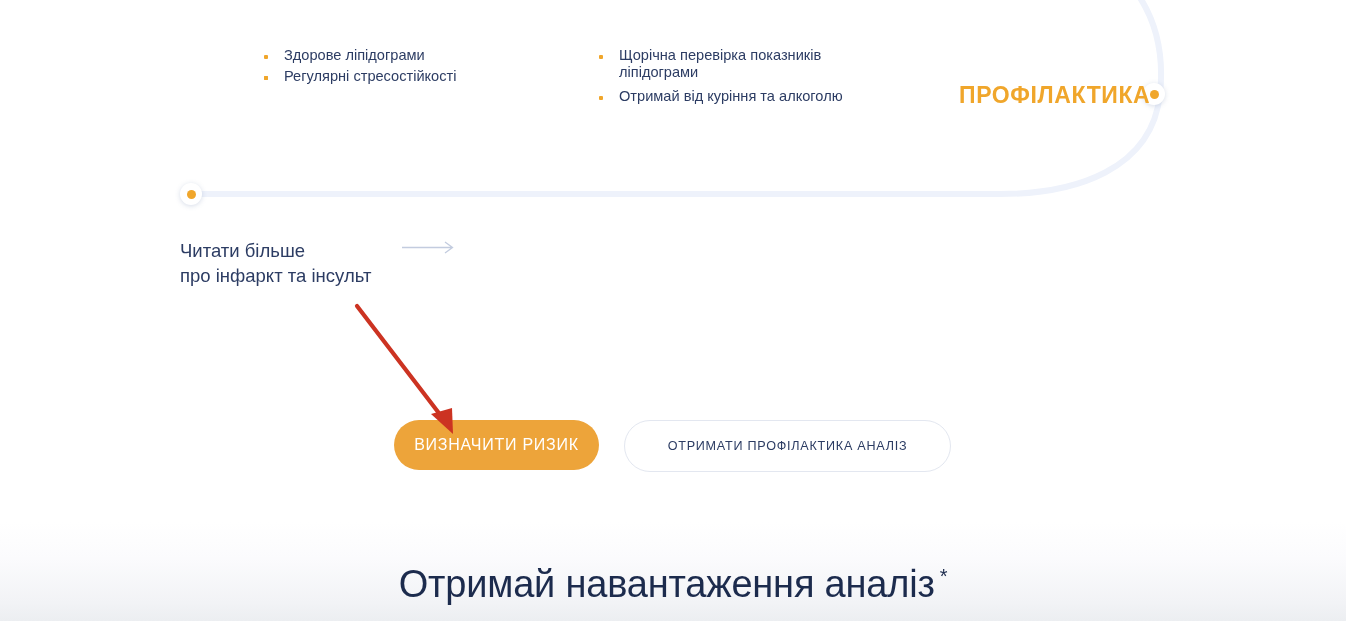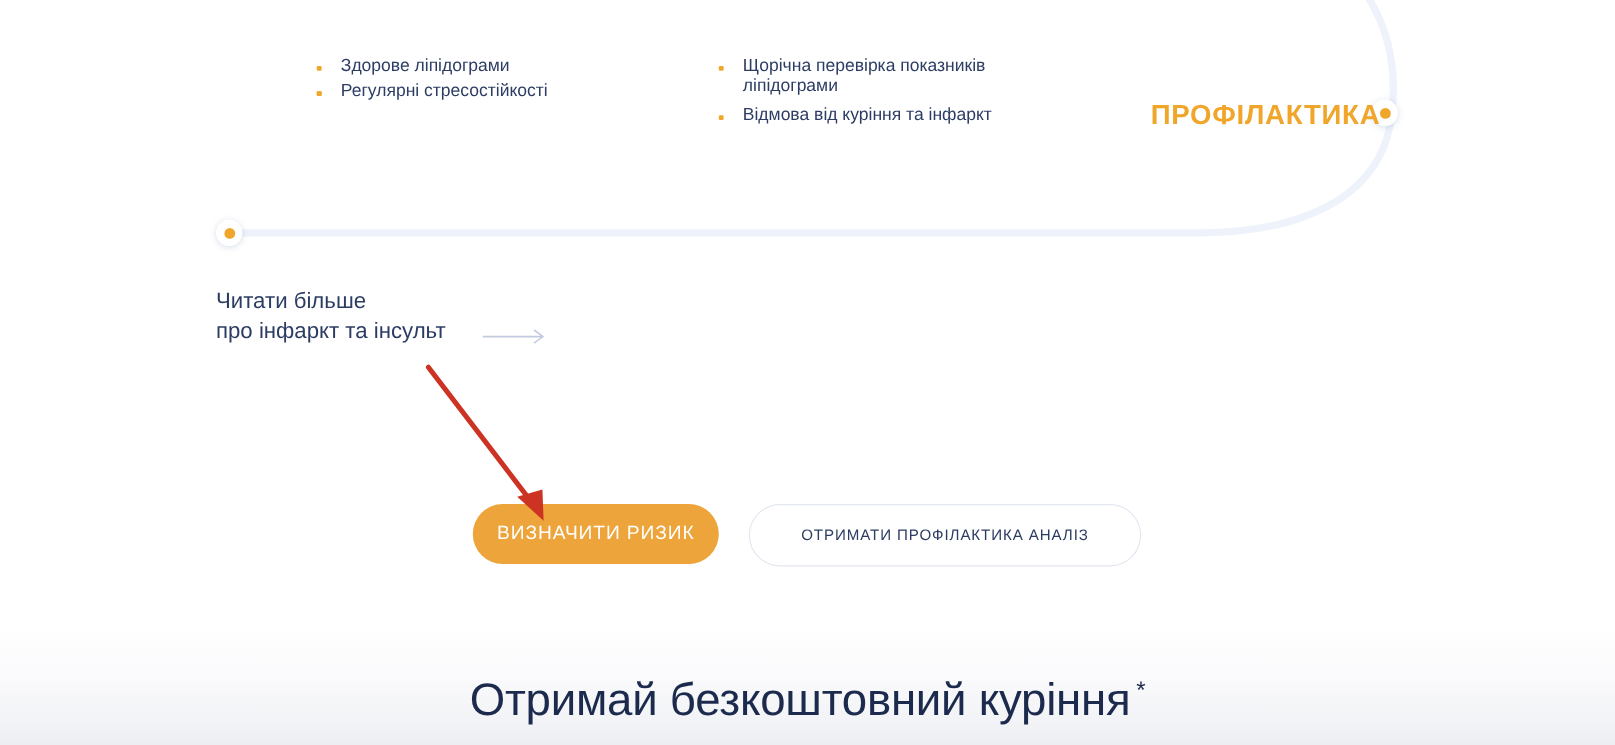--- a/index.html
+++ b/index.html
@@ -100,21 +100,21 @@
   }
   #bullets-col-1 .bullet-item { margin-bottom: 3.5px; }
   #bullets-col-2 .bullet-item { margin-bottom: 7px; }
 
   
   #read-more {
     position: absolute;
     left: 180px;
     top: 238px;
     display: flex;
-    align-items: flex-end;
+    align-items: flex-start;
   }
   #read-more-text {
     color: #2c3c63;
     font-size: 18.5px;
     line-height: 25px;
     white-space: pre-line;
   }
   #read-more-arrow {
     margin-left: 31px;
     margin-top: 1px;
@@ -210,21 +210,21 @@
     </div>
   </div>
 
   <div class="bullet-col" id="bullets-col-2">
     <div class="bullet-item">
       <span class="bullet-dot"></span>
       <span>Щорічна перевірка показників ліпідограми</span>
     </div>
     <div class="bullet-item">
       <span class="bullet-dot"></span>
-      <span>Відмова від куріння та інфаркт</span>
+      <span>Отримай від куріння та алкоголю</span>
     </div>
   </div>
 
   <div id="read-more">
     <div id="read-more-text">Читати більше
 про інфаркт та інсульт</div>
     <svg id="read-more-arrow" width="56" height="16" viewBox="0 0 56 16" xmlns="http://www.w3.org/2000/svg">
       <path d="M 0 8.5 L 50 8.5 M 43 3 L 50.5 8.5 L 43 14" fill="none" stroke="#c3ccdf" stroke-width="1.3"></path>
     </svg>
   </div>
@@ -232,16 +232,16 @@
   <button id="btn-primary">ВИЗНАЧИТИ РИЗИК</button>
 
   <button id="btn-secondary">ОТРИМАТИ ПРОФІЛАКТИКА АНАЛІЗ</button>
 
   <svg id="annotation-arrow" viewBox="0 0 140 150" xmlns="http://www.w3.org/2000/svg">
     <path d="M 17 11 L 108 130" fill="none" stroke="#cc3322" stroke-width="4.2" stroke-linecap="round"></path>
     <path d="M 113 139 L 91 119 L 112 113 Z" fill="#cc3322"></path>
   </svg>
 
   <div id="bottom-heading">
-    <span>Отримай безкоштовний куріння</span><span class="asterisk">*</span>
+    <span>Отримай навантаження аналіз</span><span class="asterisk">*</span>
   </div>
 
 </div>
 
 </body></html>

